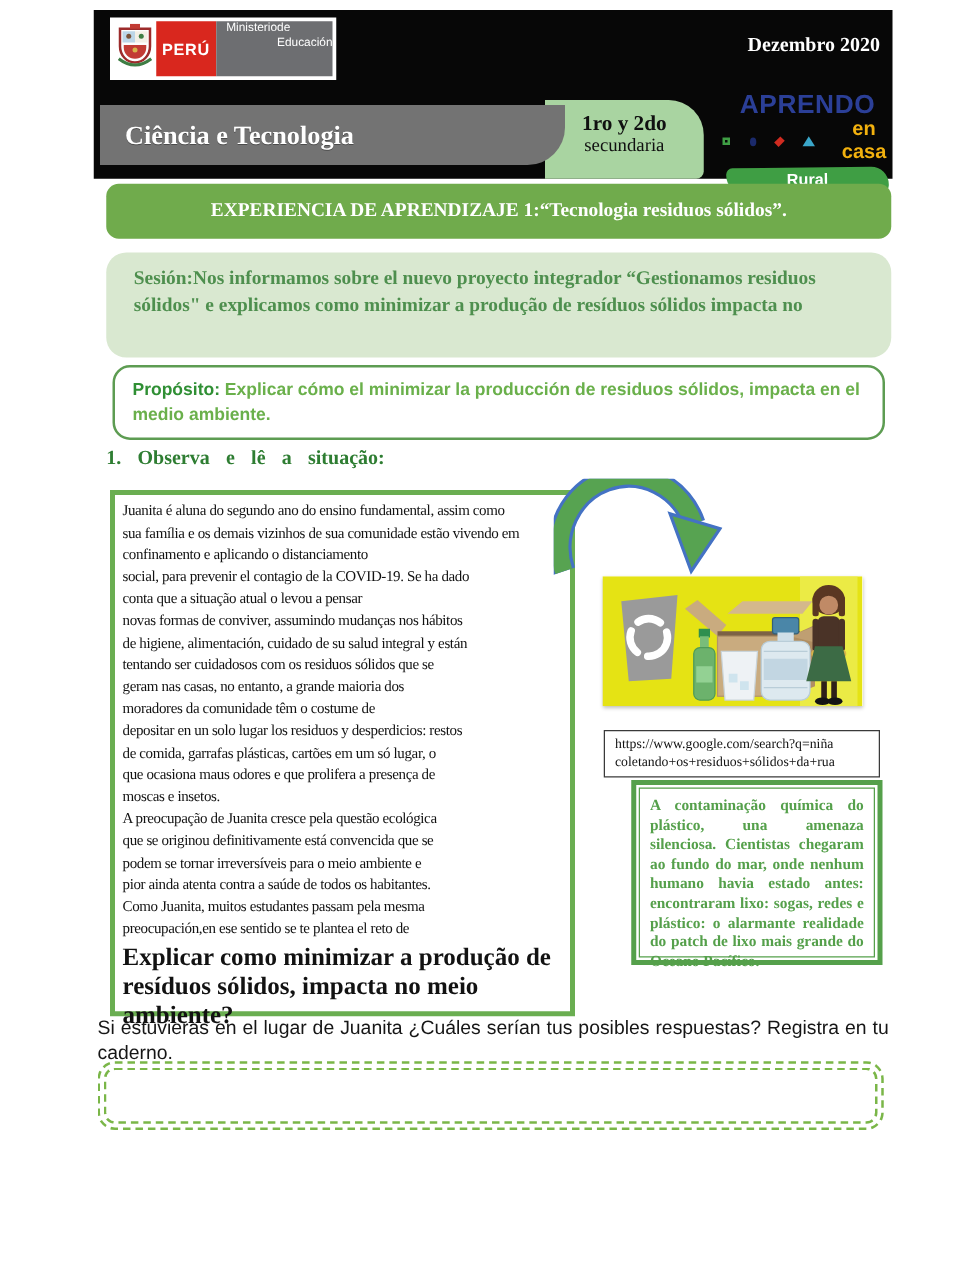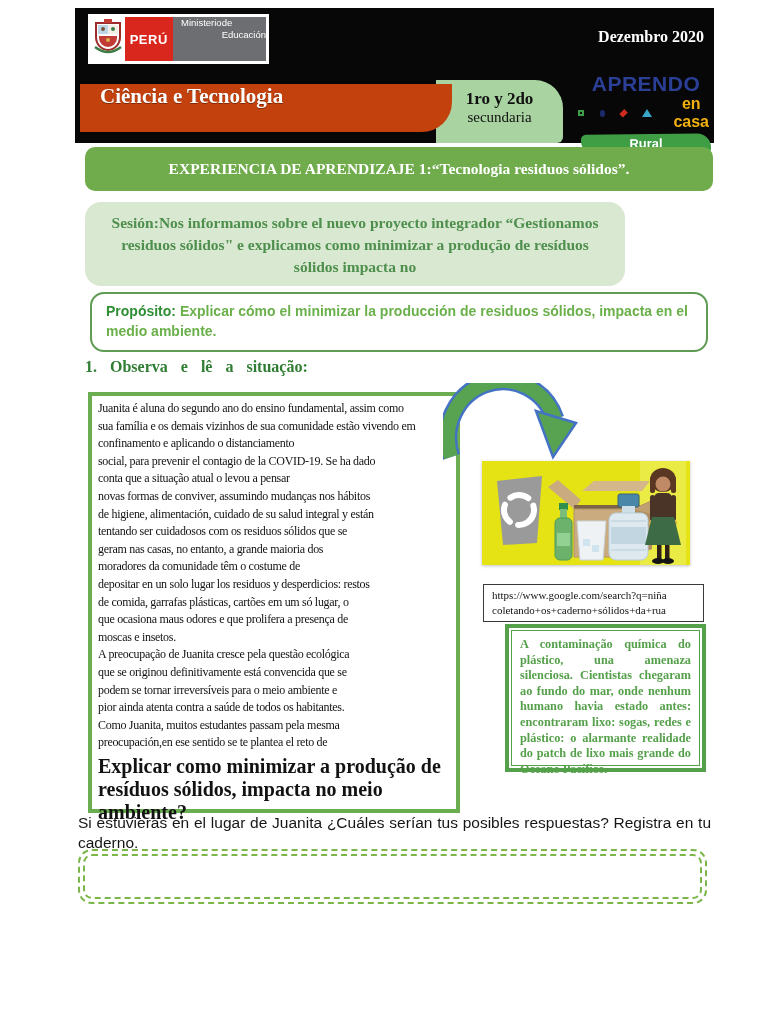--- a/index.html
+++ b/index.html
@@ -22,22 +22,22 @@
     font-family:"Liberation Sans", sans-serif; font-size:9.5px; line-height:11.5px;
     display:flex; flex-direction:row; justify-content:center; padding-left:8px; }
 
   .date { right:64px; top:28px; color:#ffffff; font-weight:bold; font-size:16px; }
 
   .grade-box { left:436px; top:80px; width:127px; height:63px; background:#a9d4a1;
     border-radius:0 28px 6px 0; text-align:center; color:#101010; padding-top:9px; }
   .grade-box .g1 { font-weight:bold; font-size:17px; }
   .grade-box .g2 { font-size:15px; }
 
-  .subject-bar { left:80px; top:84px; width:372px; height:48px; background:#c2410c;
-    border-radius:0 0 30px 0; display:flex; }
+  .subject-bar { left:80px; top:84px; width:372px; height:48px; background:#737373;
+    border-radius:0 0 30px 0; display:flex; align-items:center; }
   .subject-bar span { color:#ffffff; font-weight:bold; font-size:21px; padding-left:20px;
     text-shadow:0 1px 0 rgba(0,0,0,0.35); }
 
   .aprendo { left:578px; top:73px; width:136px; text-align:center;
     font-family:"Liberation Sans", sans-serif; }
   .aprendo .w1 { color:#2b3f97; font-weight:bold; font-size:21px; letter-spacing:0.5px; line-height:21px; }
   .aprendo .row2 { display:flex; align-items:center; justify-content:center; gap:16px; margin-top:1px; }
   .shape { display:inline-block; }
   .sq { width:6px; height:6px; border:2px solid #3f9e44; }
   .ci { width:7px; height:7px; border-radius:50%; background:#1b2a6b; }
@@ -46,22 +46,22 @@
         border-bottom:8px solid #3aa6c9; }
   .aprendo .w2 { color:#f2b10e; font-weight:bold; font-size:16px; }
   .rural { margin:3px auto 0; width:130px; background:#3f9e44; color:#fff; font-weight:bold;
     font-size:13px; padding:2px 0 3px; border-radius:5px 14px 5px 14px; transform:rotate(-0.6deg); }
 
   
   .exp-banner { left:85px; top:147px; width:628px; height:44px; background:#70ab4c;
     border-radius:10px; display:flex; align-items:center; justify-content:center;
     color:#ffffff; font-weight:bold; font-size:15.5px; }
 
-  .session-box { left:85px; top:202px; width:540px; height:84px; background:#d9e8d0;
-    border-radius:16px; text-align:center; padding:10px 22px 0;
+  .session-box { left:85px; top:202px; width:628px; height:84px; background:#d9e8d0;
+    border-radius:16px; text-align:left; padding:10px 22px 0;
     color:#4e8f4e; font-weight:bold; font-size:15.5px; line-height:22px; }
   .session-box .normal { display:block; font-weight:normal; color:#6da36d; }
 
   .purpose-box { left:90px; top:292px; width:618px; border:2px solid #5d9c52;
     border-radius:14px; padding:7px 14px 9px;
     font-family:"Liberation Sans", sans-serif; font-size:14px; line-height:20px; font-weight:bold; }
   .purpose-box .plabel { color:#2f8f34; }
   .purpose-box .ptext  { color:#6ab04b; }
 
   .obs-heading { left:85px; top:358px; color:#2e7d32; font-weight:bold; font-size:16px;
@@ -241,21 +241,21 @@
       <rect x="175" y="84" width="4.5" height="14" fill="#2e2019"></rect>
       <rect x="183" y="84" width="4.5" height="14" fill="#2e2019"></rect>
       <ellipse cx="176" cy="100" rx="6" ry="3" fill="#141414"></ellipse>
       <ellipse cx="186" cy="100" rx="6" ry="3" fill="#141414"></ellipse>
     </g>
   </svg>
 </div>
 
 <div class="abs caption-box">
   <div>https://www.google.com/search?q=niña</div>
-  <div>coletando+os+caderno+sólidos+da+rua</div>
+  <div>coletando+os+residuos+sólidos+da+rua</div>
 </div>
 
 <div class="abs quote-box">
   <div class="quote-inner">A contaminação química do plástico, una amenaza silenciosa. Cientistas chegaram ao fundo do mar, onde nenhum humano havia estado antes: encontraram lixo: sogas, redes e plástico: o alarmante realidade do patch de lixo mais grande do Oceano Pacífico.</div>
 </div>
 
 <div class="abs prompt">Si estuvieras en el lugar de Juanita ¿Cuáles serían tus posibles respuestas? Registra en tu caderno.</div>
 
 <div class="abs answer-box"></div>
 

